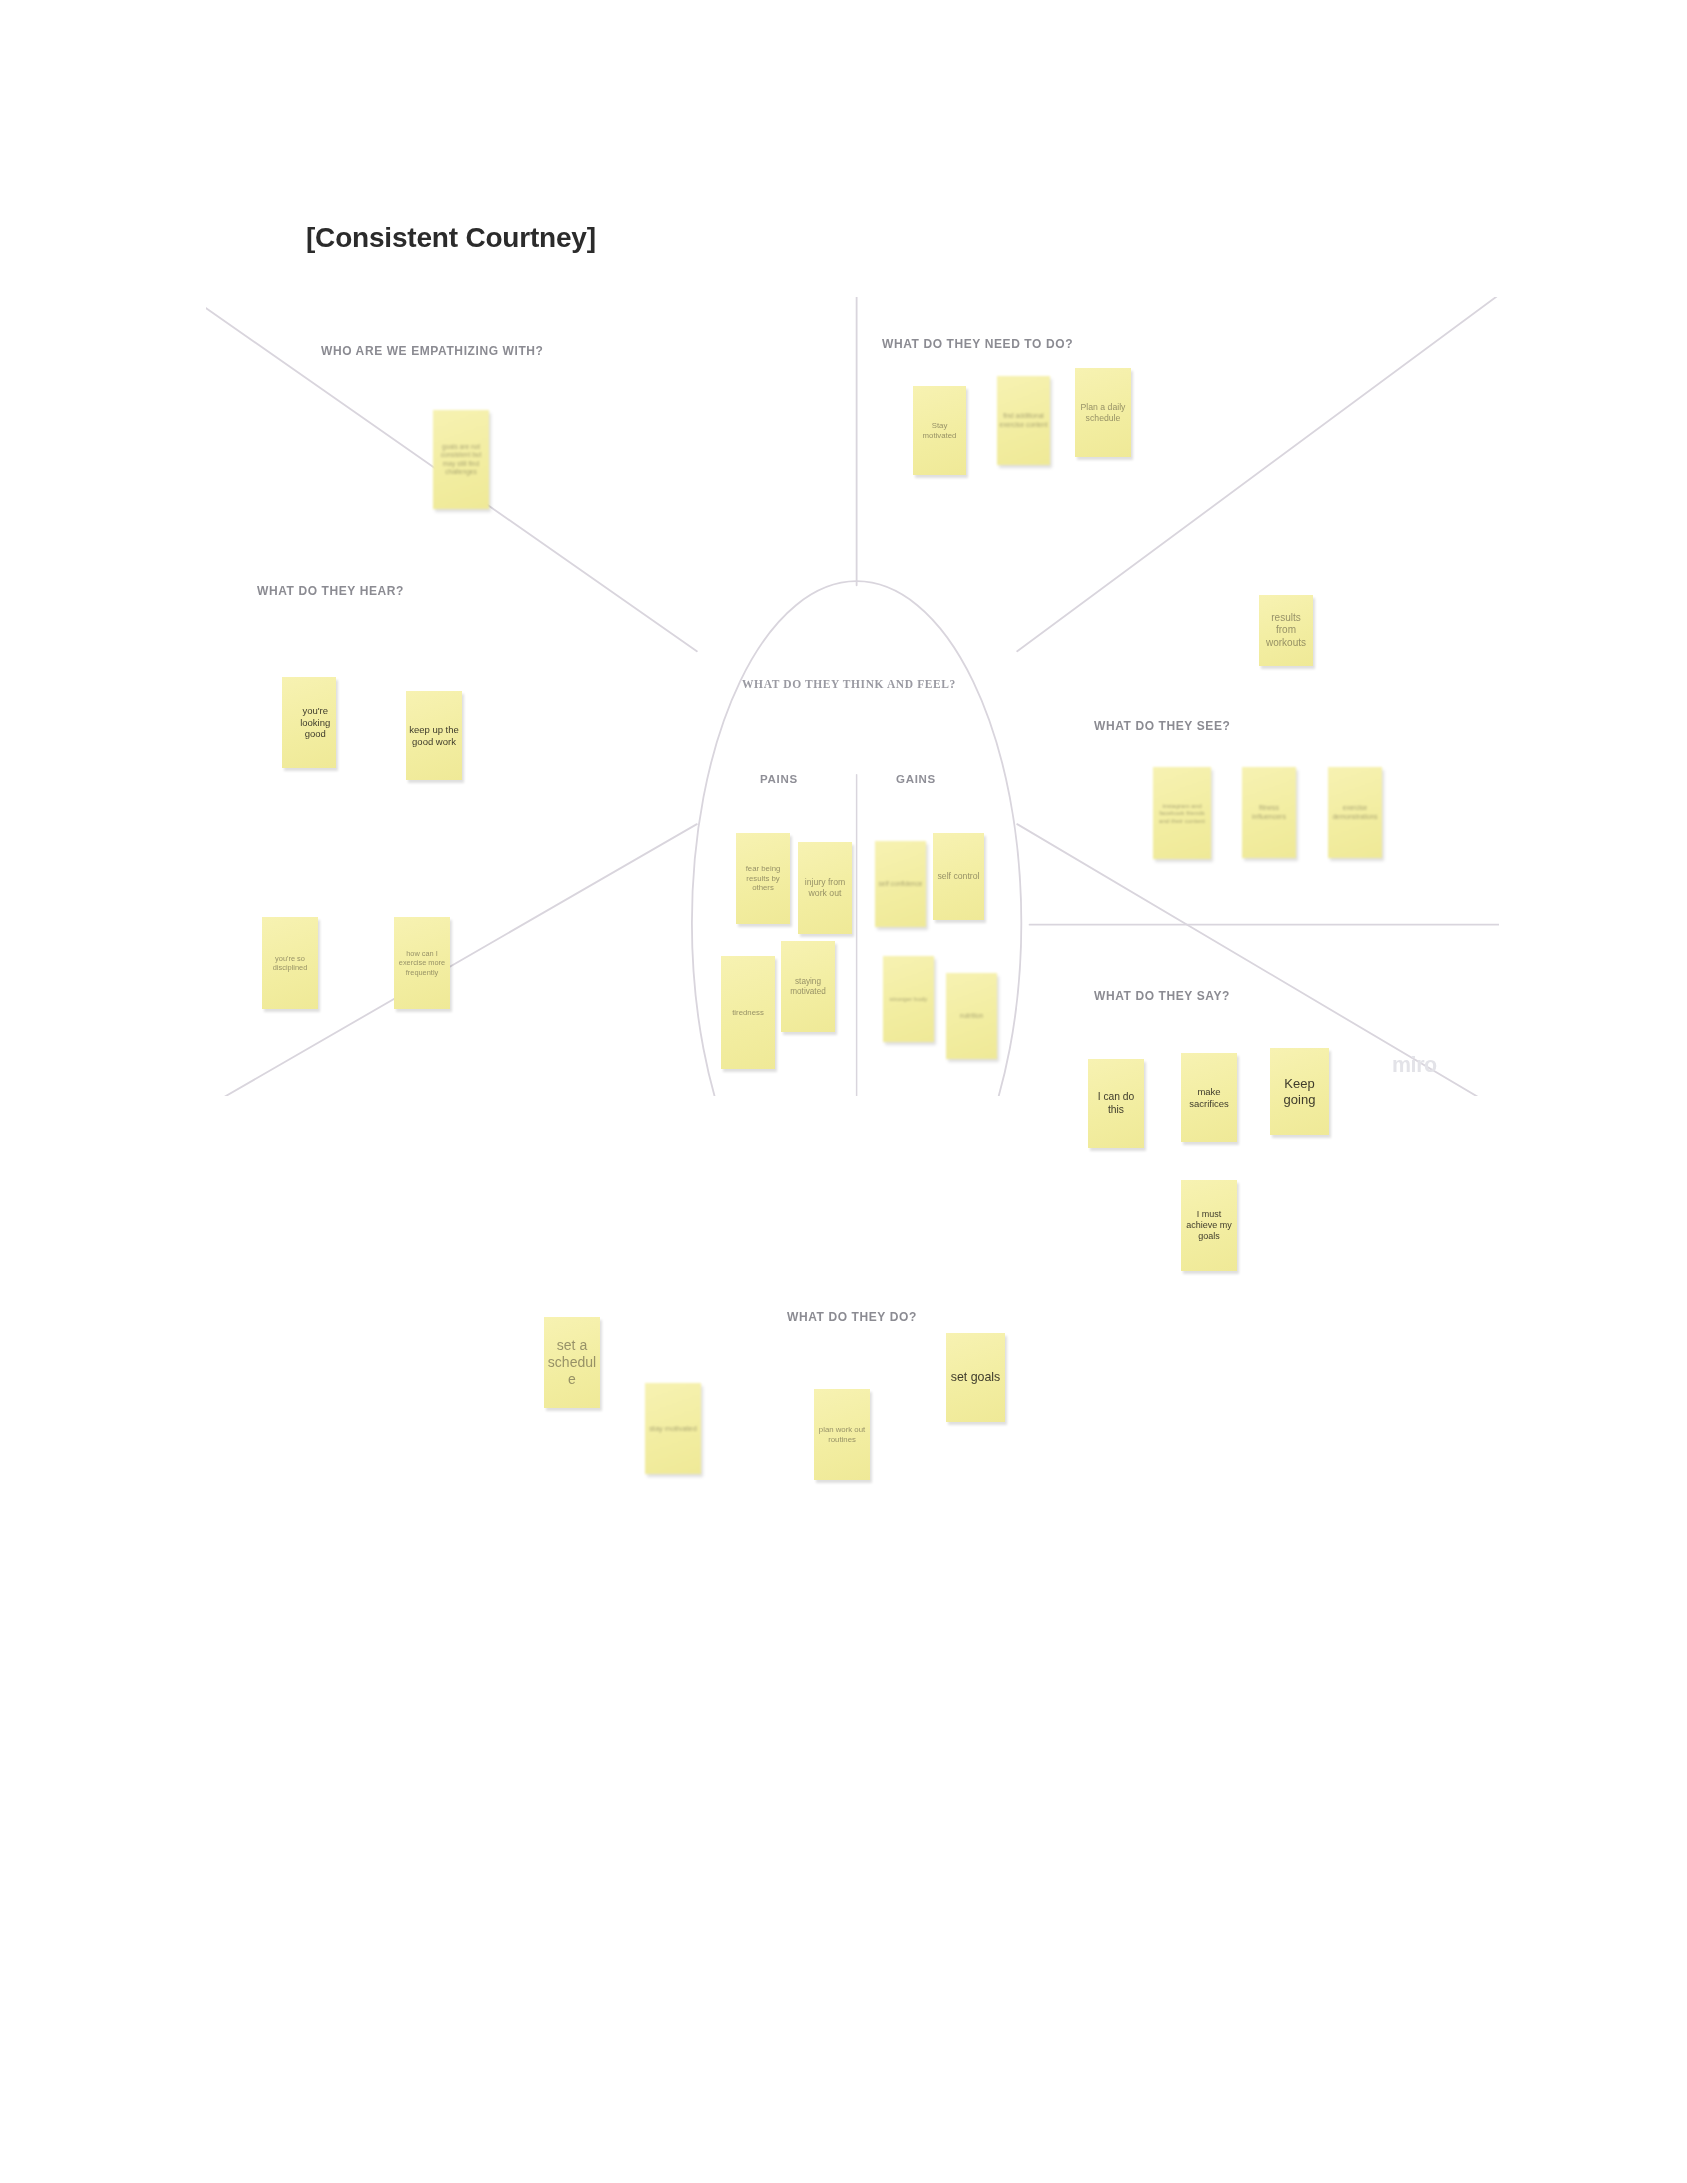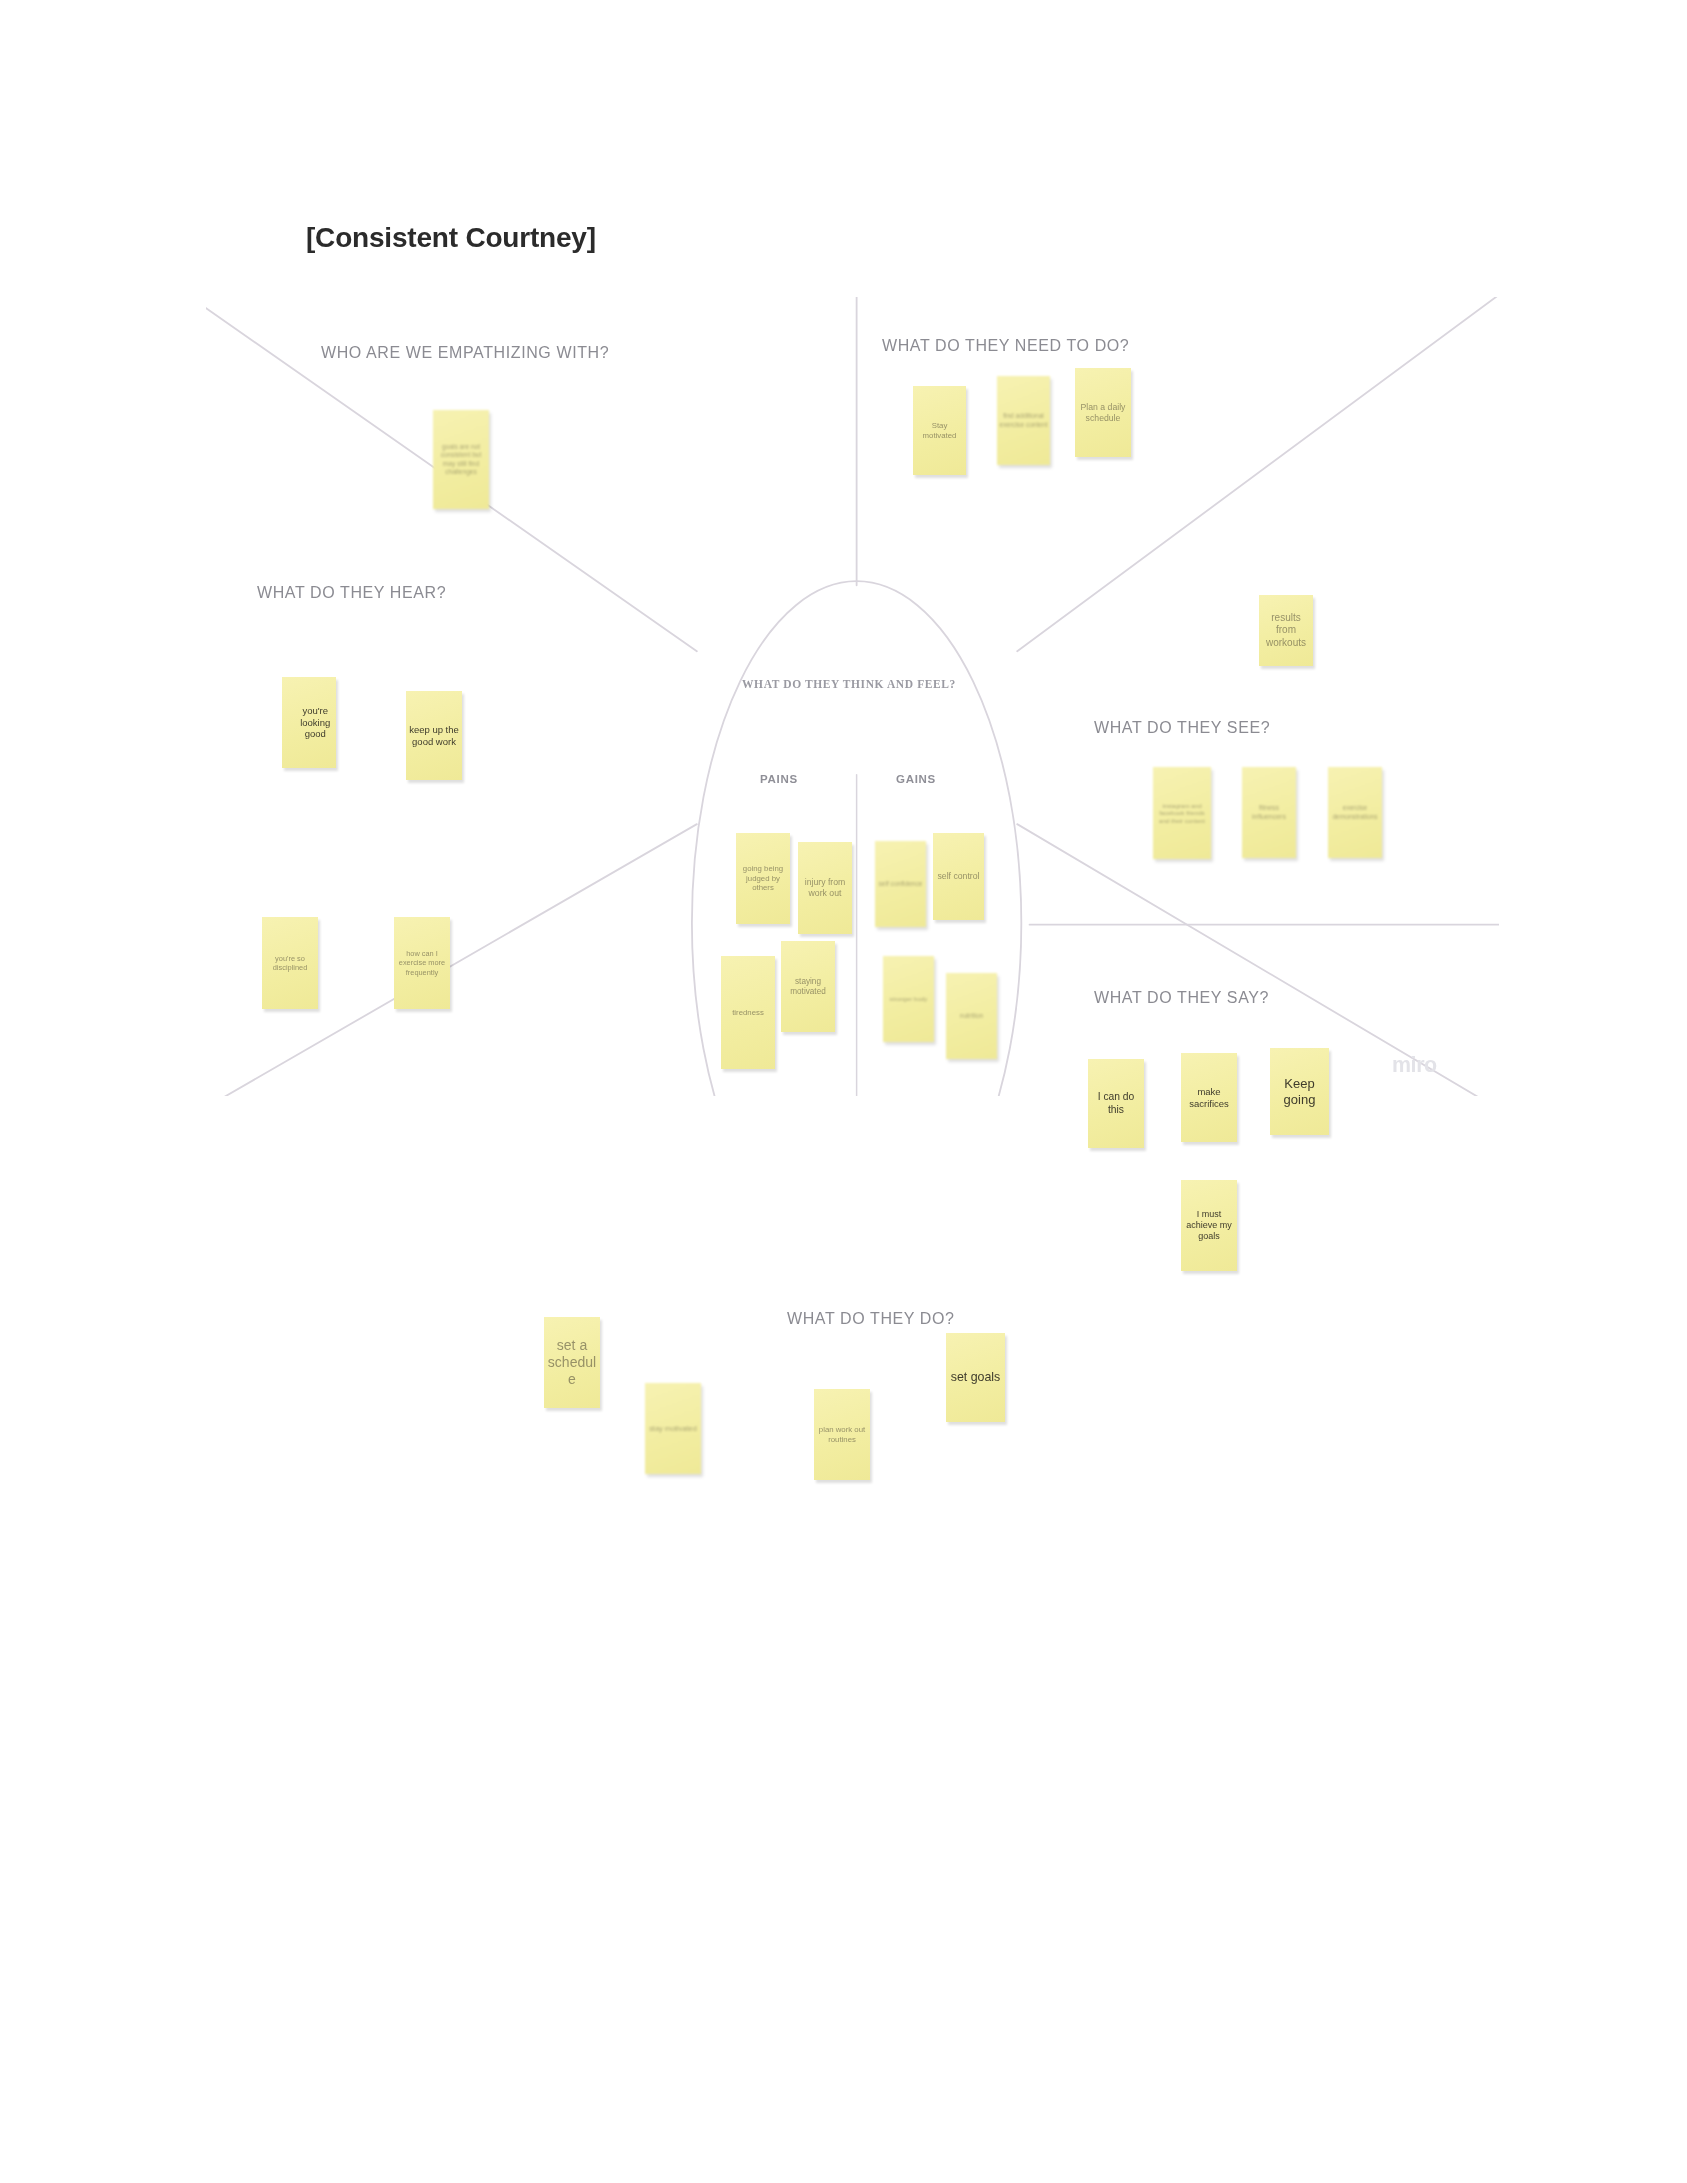--- a/index.html
+++ b/index.html
@@ -48,22 +48,22 @@
     position: absolute;
     left: 0; top: 0;
     width: 1293px;
     height: 799px;
     pointer-events: none;
   }
 
   
   .section-label {
     position: absolute;
-    font-size: 16px;
-    font-weight: 400;
+    font-size: 12px;
+    font-weight: 700;
     color: #8b8b92;
     letter-spacing: 0.6px;
     white-space: nowrap;
     font-family: "Liberation Sans", sans-serif;
   }
   .center-label {
     position: absolute;
     font-size: 11.5px;
     font-weight: 600;
     color: #9a9aa2;
@@ -201,21 +201,21 @@
     <div class="note sharp" style="left:975px; top:883px; width:56px; height:91px; font-size:9px;">I must achieve my goals</div>
 
     <div class="note blur" style="left:338px; top:1020px; width:56px; height:91px; font-size:14px;">set a schedule</div>
 
     <div class="note blur2" style="left:439px; top:1086px; width:56px; height:91px; font-size:7.4px;">stay motivated</div>
 
     <div class="note blur" style="left:608px; top:1092px; width:56px; height:91px; font-size:7.8px;">plan work out routines</div>
 
     <div class="note sharp" style="left:740px; top:1036px; width:59px; height:89px; font-size:12.4px;">set goals</div>
 
-    <div class="note blur" style="left:530px; top:536px; width:54px; height:91px; font-size:7.8px;">going being judged by others</div>
+    <div class="note blur" style="left:530px; top:536px; width:54px; height:91px; font-size:7.8px;">fear being results by others</div>
 
     <div class="note blur" style="left:592px; top:545px; width:54px; height:92px; font-size:8.7px;">injury from work out</div>
 
     <div class="note blur" style="left:515px; top:659px; width:54px; height:113px; font-size:7.8px;">tiredness</div>
 
     <div class="note blur" style="left:575px; top:644px; width:54px; height:91px; font-size:8.2px;">staying motivated</div>
 
     <div class="note blur2" style="left:669px; top:544px; width:51px; height:86px; font-size:6.6px;">self confidence</div>
 
     <div class="note blur" style="left:727px; top:536px; width:51px; height:87px; font-size:8.7px;">self control</div>

